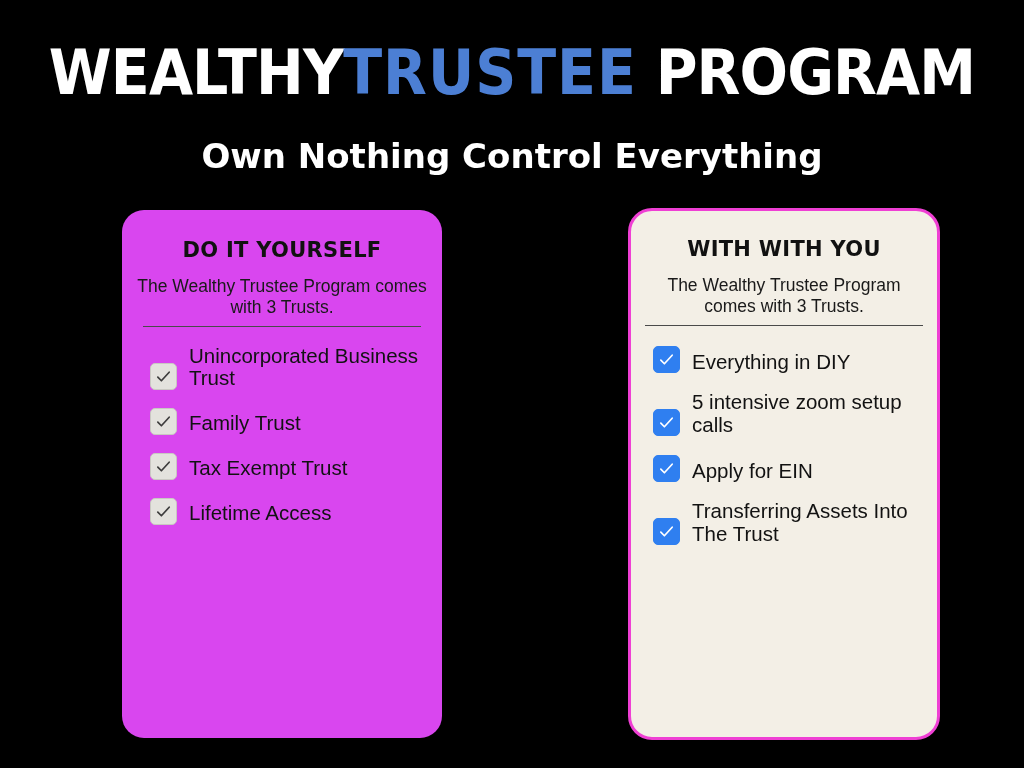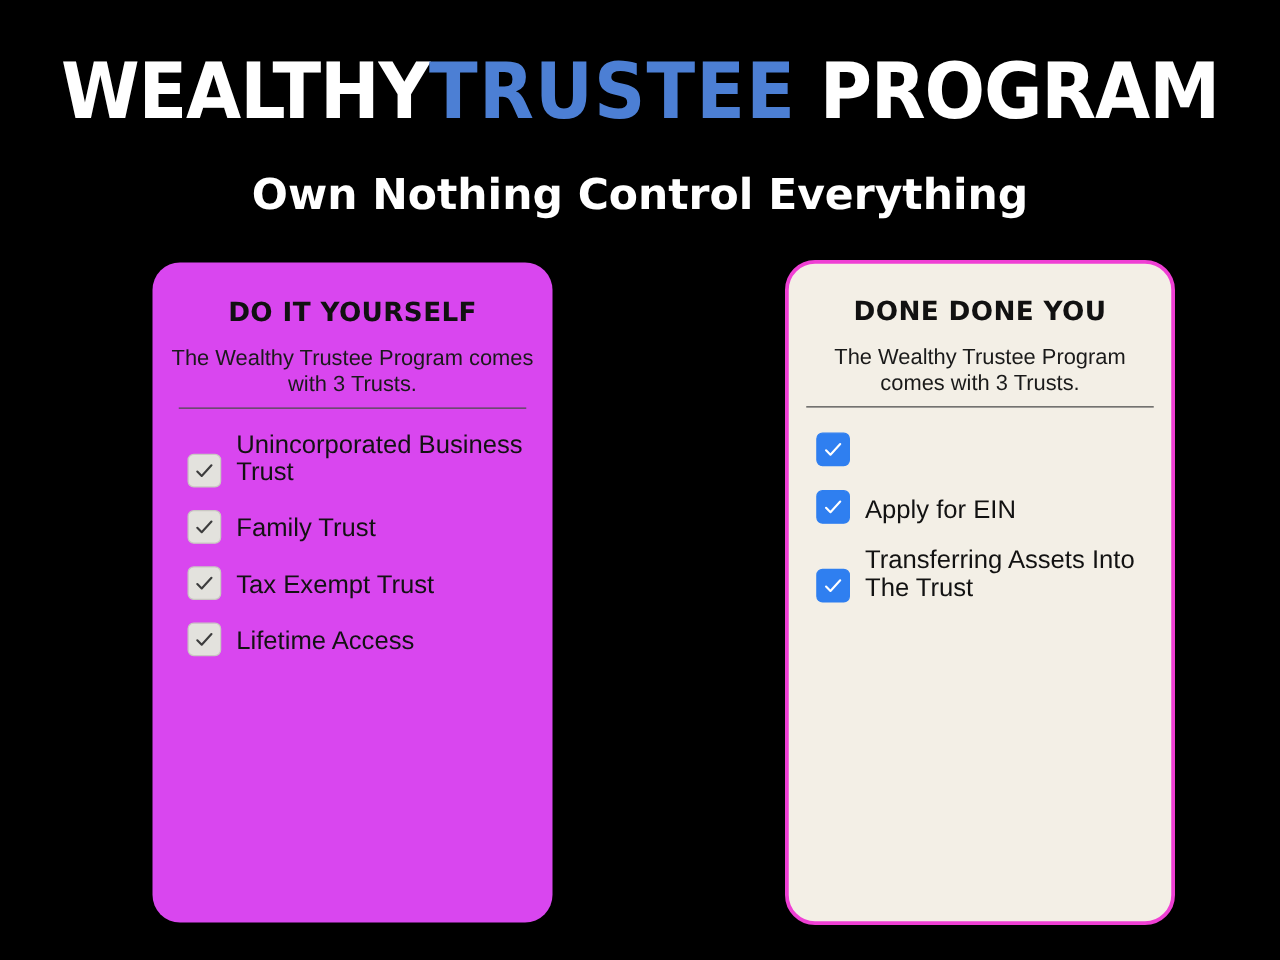--- a/index.html
+++ b/index.html
@@ -196,30 +196,39 @@
           <svg viewBox="0 0 24 24">
               <polyline points="4,13 9,18 20,6"></polyline>
             </svg>
         </span>
         <span class="feat-text">Lifetime Access</span>
       </li>
     </ul>
   </div>
 
   <div class="card card-right">
-    <div class="card-title">DONE DONE YOU</div>
+    <div class="card-title">WITH WITH YOU</div>
     <div class="card-sub">The Wealthy Trustee Program comes with 3 Trusts.</div>
     <div class="rule"></div>
     <ul class="features">
       <li>
         <span class="cb cb-blue">
           <svg viewBox="0 0 24 24">
               <polyline points="4,13 9,18 20,6"></polyline>
             </svg>
         </span>
+        <span class="feat-text">Everything in DIY</span>
+      </li>
+      <li>
+        <span class="cb cb-blue">
+          <svg viewBox="0 0 24 24">
+              <polyline points="4,13 9,18 20,6"></polyline>
+            </svg>
+        </span>
+        <span class="feat-text">5 intensive zoom setup calls</span>
       </li>
       <li>
         <span class="cb cb-blue">
           <svg viewBox="0 0 24 24">
               <polyline points="4,13 9,18 20,6"></polyline>
             </svg>
         </span>
         <span class="feat-text">Apply for EIN</span>
       </li>
       <li>

